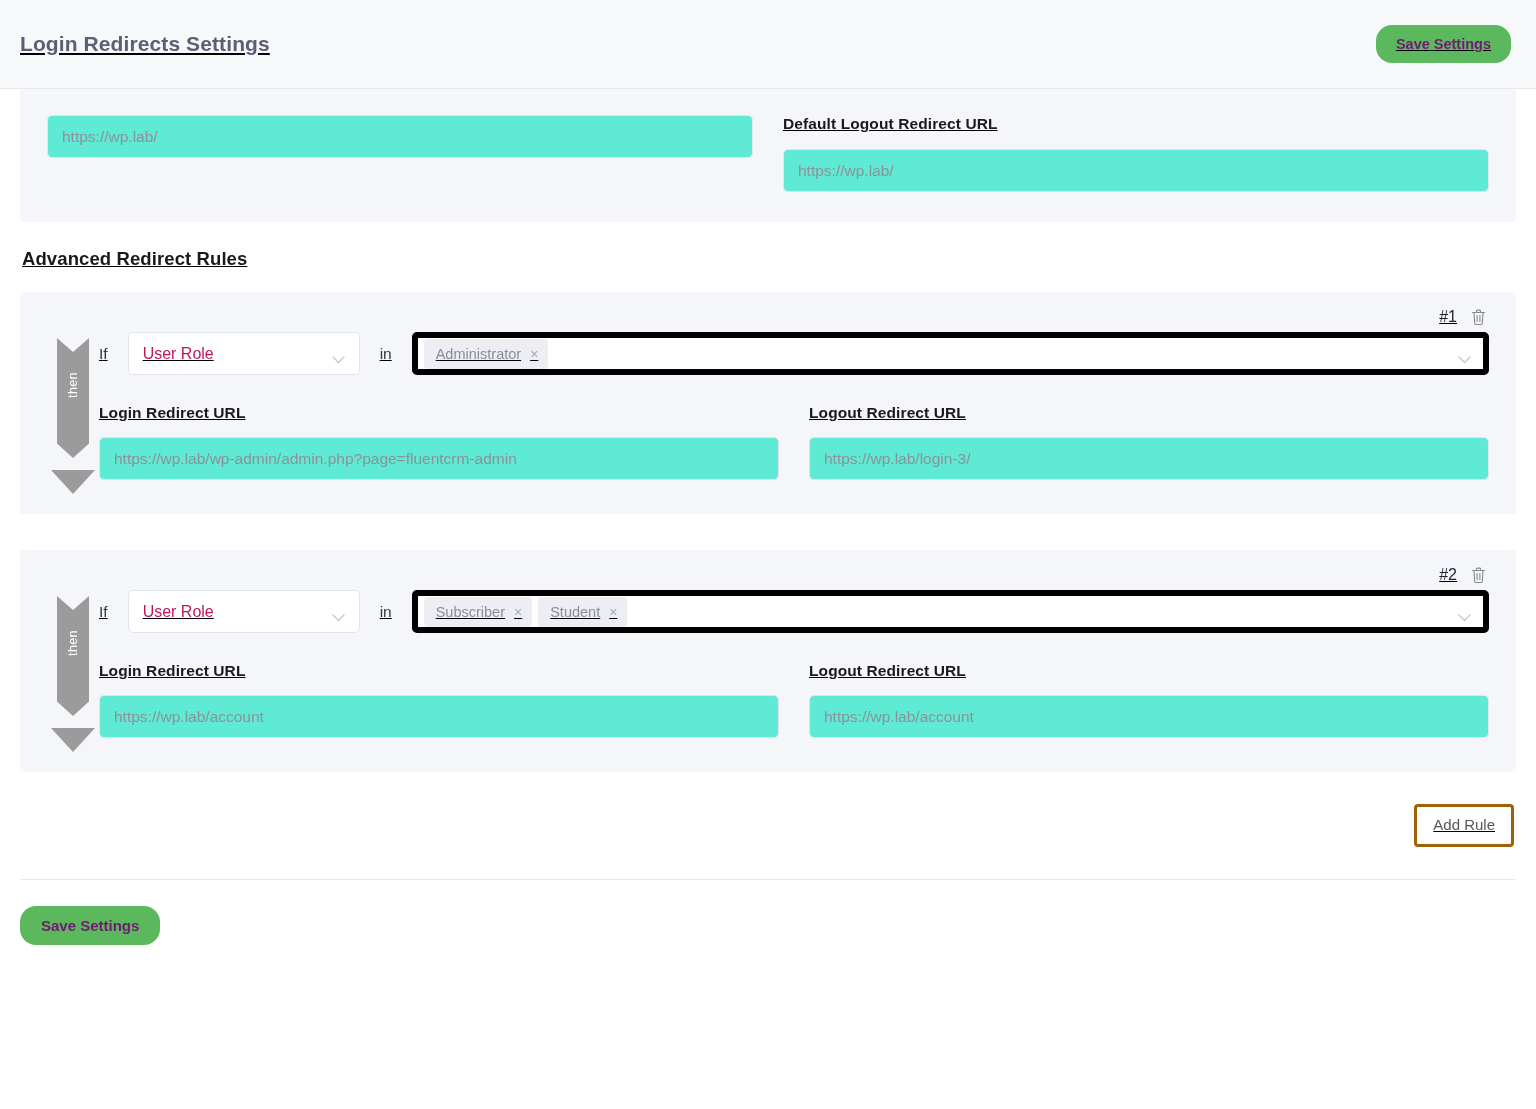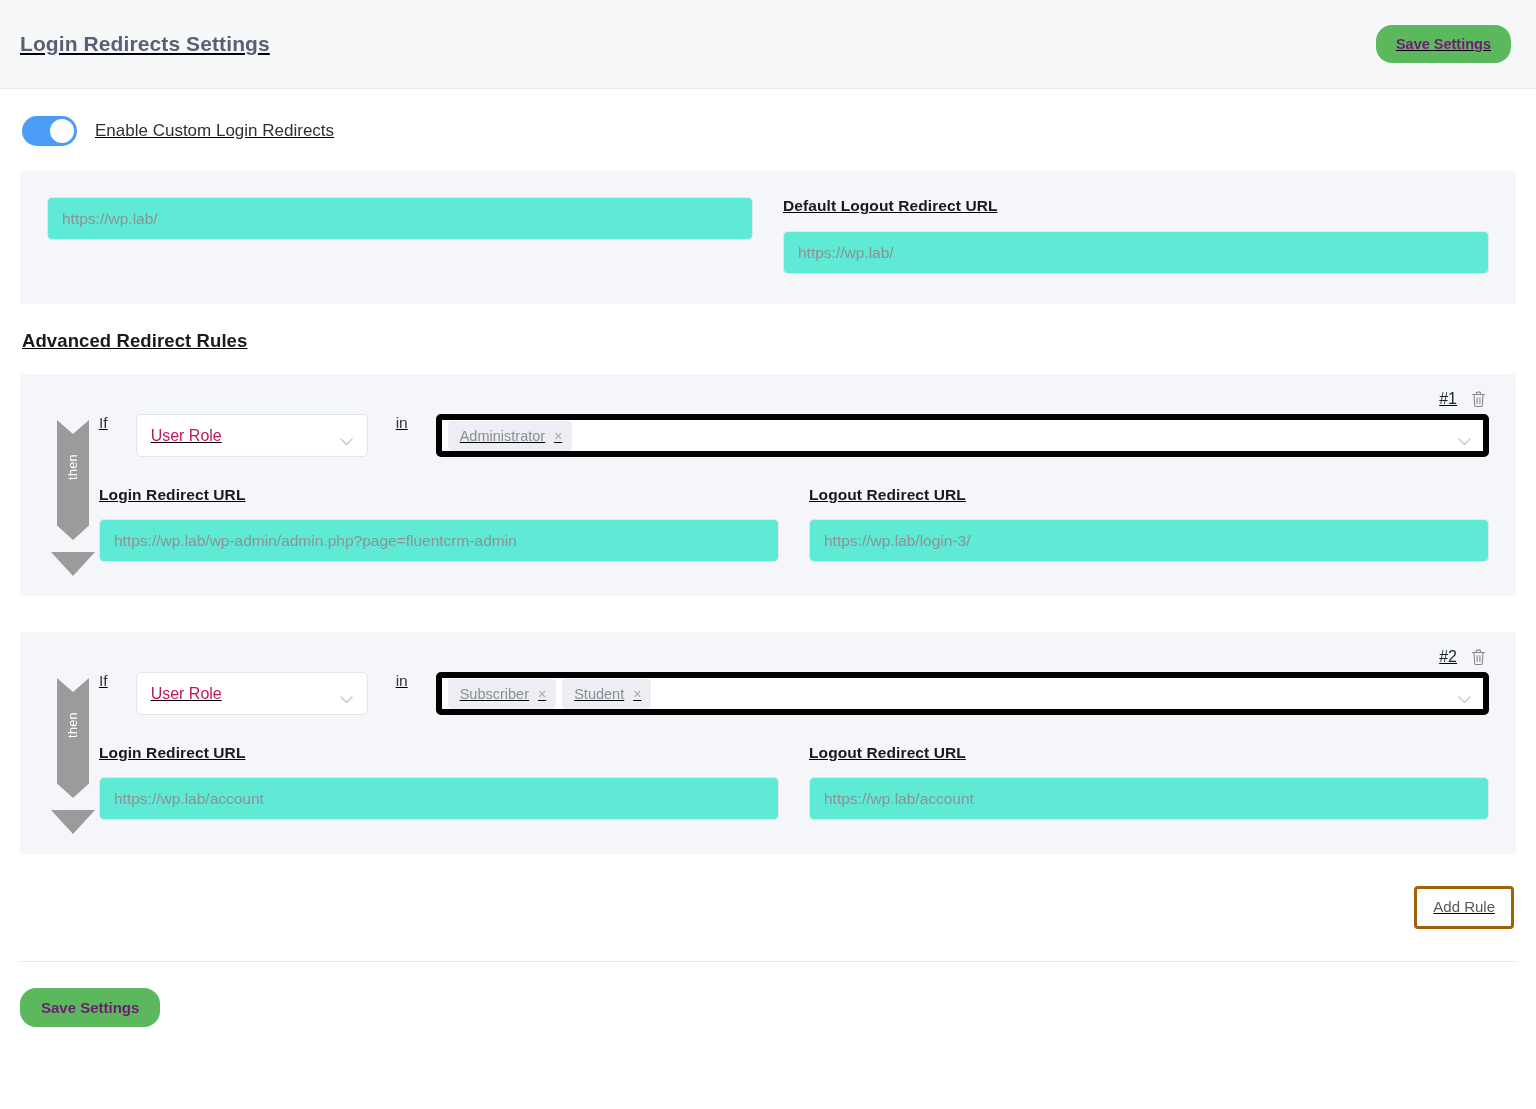--- a/index.html
+++ b/index.html
@@ -194,22 +194,22 @@
     text-align: center;
     transform: rotate(-90deg);
     font-size: 12.5px;
     color: #ffffff;
     letter-spacing: .4px;
   }
   .rule-body { flex: 1; min-width: 0; }
 
   .cond-row {
     display: flex;
-    align-items: flex-start;
-    gap: 28px;
+    align-items: center;
+    gap: 20px;
     margin-bottom: 29px;
   }
   .word { font-size: 15.5px; color: #33353c; }
   .select-box {
     width: 232px;
     height: 43px;
     background: #ffffff;
     border: 1px solid #e3e5ec;
     border-radius: 5px;
     display: flex;
@@ -293,26 +293,20 @@
 
 <div class="page">
 
   <div class="header">
     <div class="header-title">Login Redirects Settings</div>
     <button class="btn-green header-save">Save Settings</button>
   </div>
 
   <div class="body-wrap">
 
-    <div class="toggle-row">
-      <div class="switch">
-        <div class="knob"></div>
-      </div>
-      <div class="toggle-label">Enable Custom Login Redirects</div>
-    </div>
 
     <div class="panel">
       <div class="field">
         <input class="text-input" type="text" placeholder="https://wp.lab/" style="">
       </div>
       <div class="field">
         <label class="field-label">Default Logout Redirect URL</label>
         <input class="text-input" type="text" placeholder="https://wp.lab/" style="">
       </div>
     </div>

